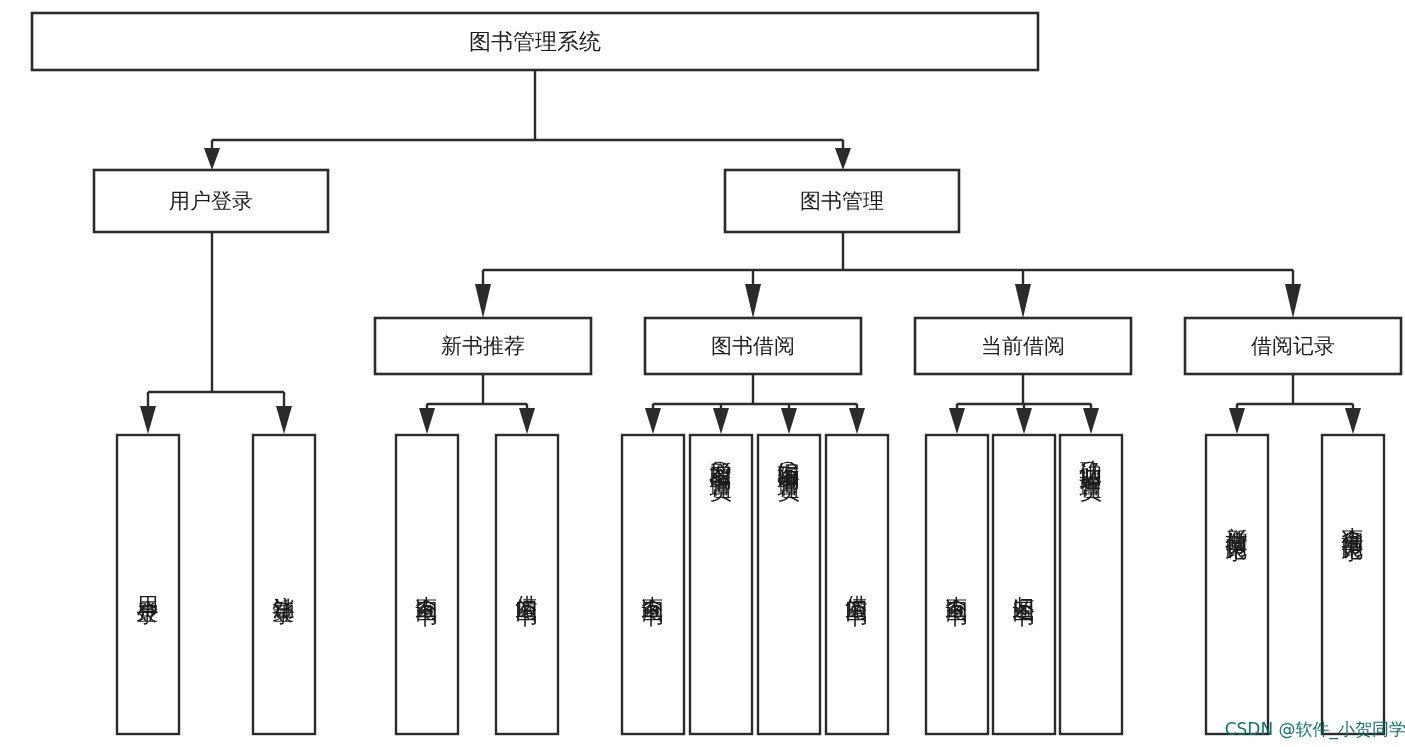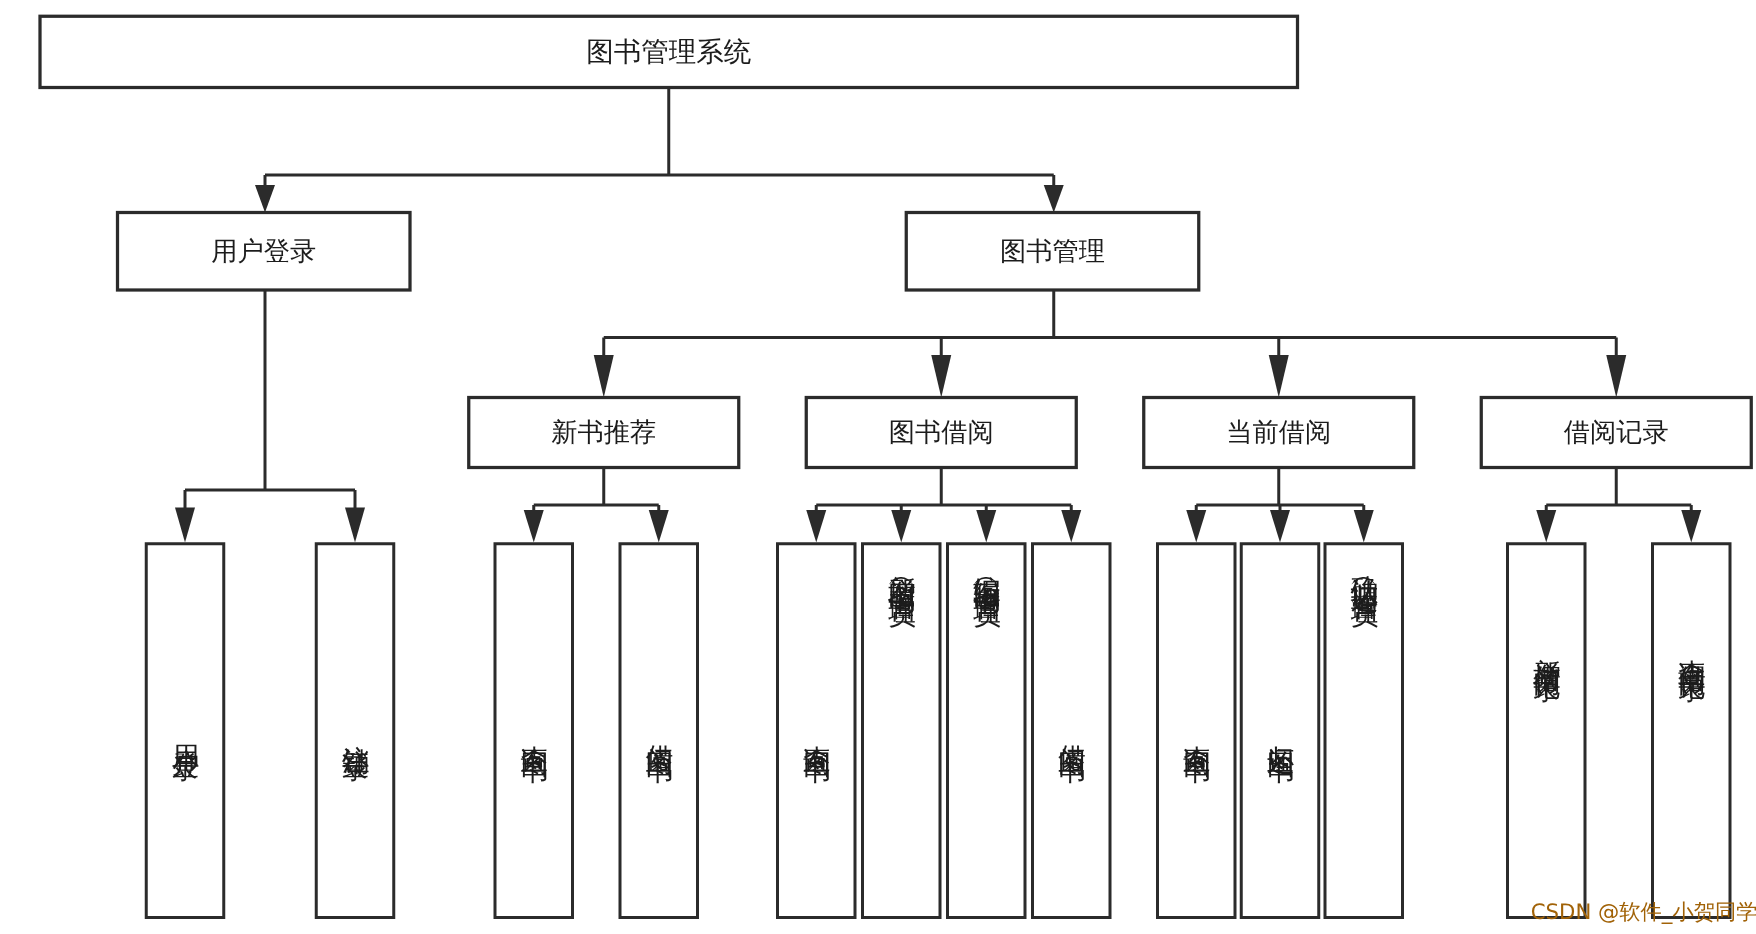--- a/index.html
+++ b/index.html
@@ -63,21 +63,21 @@
     text-orientation: upright;
     text-anchor: middle;
     letter-spacing: 3px;
   }
   .watermark {
     position: absolute;
     right: 12px;
     bottom: 6px;
     font-family: "DejaVu Sans", "Liberation Sans", sans-serif;
     font-size: 17px;
-    color: #a16207;
+    color: #0f766e;
     white-space: nowrap;
     user-select: none;
   }
 </style>
 </head>
 <body>
 
 <div id="diagram-root">
 
 <svg id="flowchart" viewBox="0 0 1405 747" xmlns="http://www.w3.org/2000/svg">

